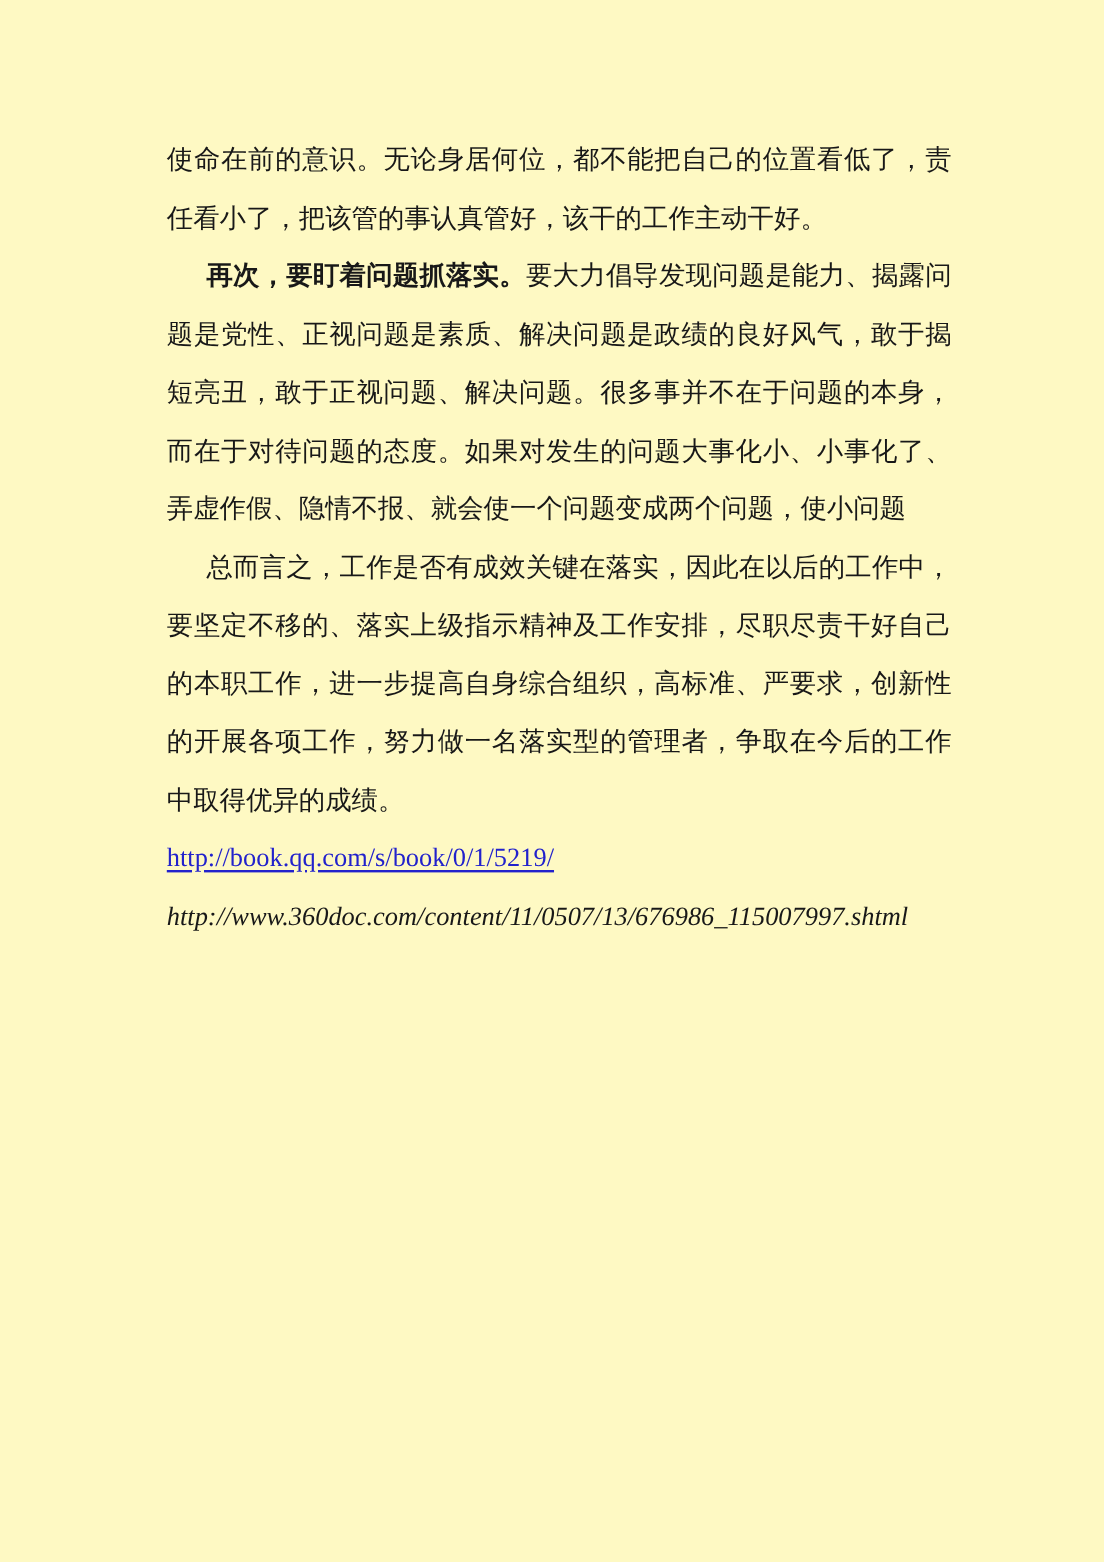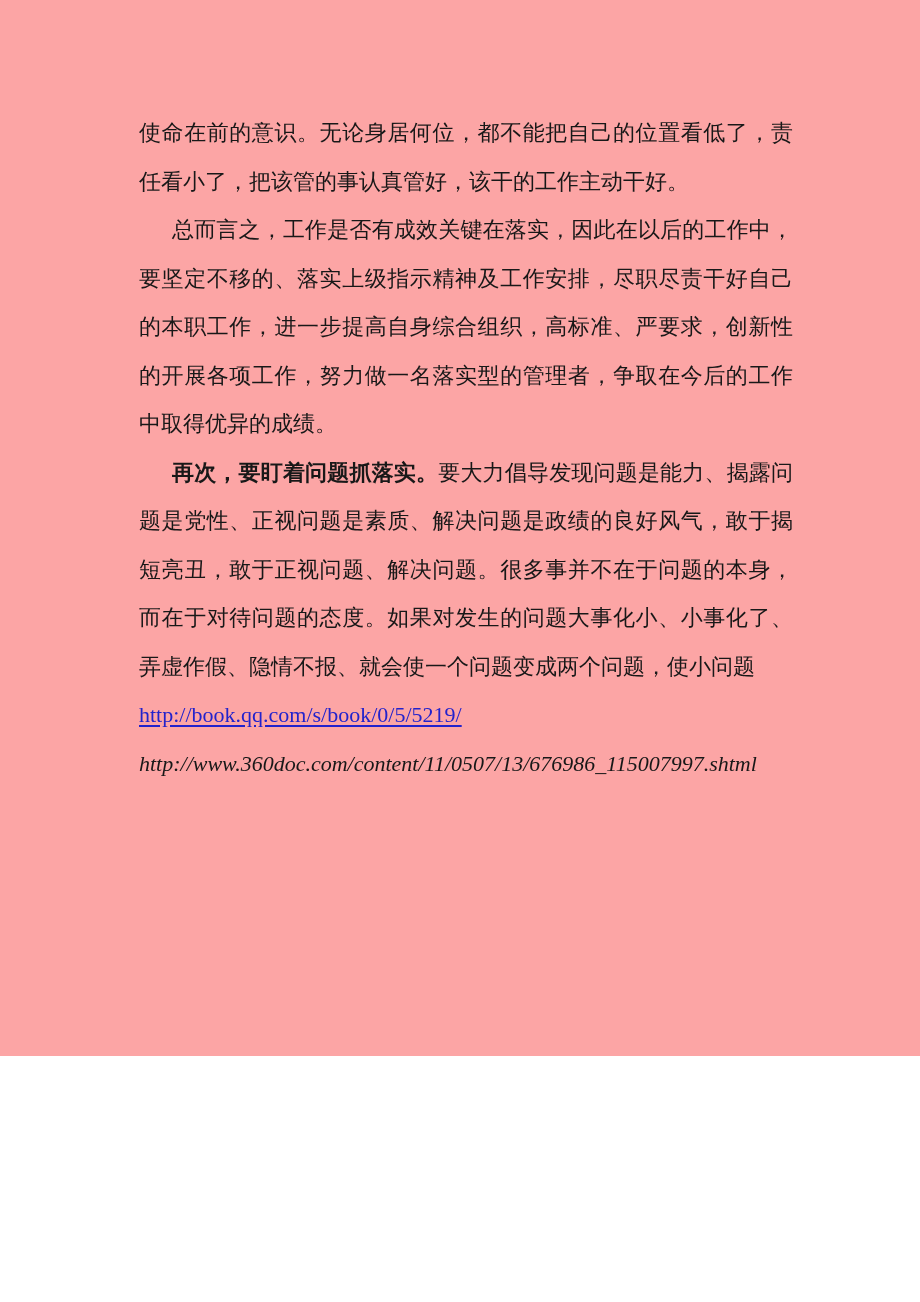--- a/index.html
+++ b/index.html
@@ -3,22 +3,22 @@
 <meta charset="utf-8">
 <style>
   html, body {
     margin: 0;
     padding: 0;
     background: #ffffff;
   }
   .page {
     position: relative;
     width: 920px;
-    height: 1056px;
-    background: #fca5a5;
+    height: 1302px;
+    background: #fef9c3;
     overflow: hidden;
   }
   .content {
     position: absolute;
     left: 139px;
     top: 109px;
     width: 654px;
   }
   p.body {
     margin: 0;
@@ -58,22 +58,22 @@
   }
 </style>
 </head>
 <body>
 
 <div class="page">
   <div class="content">
 
     <p class="body">使命在前的意识。无论身居何位，都不能把自己的位置看低了，责任看小了，把该管的事认真管好，该干的工作主动干好。</p>
 
+    <p class="body indent"><b>再次，要盯着问题抓落实。</b><span>要大力倡导发现问题是能力、揭露问题是党性、正视问题是素质、解决问题是政绩的良好风气，敢于揭短亮丑，敢于正视问题、解决问题。很多事并不在于问题的本身，而在于对待问题的态度。如果对发生的问题大事化小、小事化了、弄虚作假、隐情不报、就会使一个问题变成两个问题，使小问题</span></p>
+
     <p class="body indent">总而言之，工作是否有成效关键在落实，因此在以后的工作中，要坚定不移的、落实上级指示精神及工作安排，尽职尽责干好自己的本职工作，进一步提高自身综合组织，高标准、严要求，创新性的开展各项工作，努力做一名落实型的管理者，争取在今后的工作中取得优异的成绩。</p>
 
-    <p class="body indent"><b>再次，要盯着问题抓落实。</b><span>要大力倡导发现问题是能力、揭露问题是党性、正视问题是素质、解决问题是政绩的良好风气，敢于揭短亮丑，敢于正视问题、解决问题。很多事并不在于问题的本身，而在于对待问题的态度。如果对发生的问题大事化小、小事化了、弄虚作假、隐情不报、就会使一个问题变成两个问题，使小问题</span></p>
-
-    <p class="urlline"><a class="doc-link" href="#">http://book.qq.com/s/book/0/5/5219/</a></p>
+    <p class="urlline"><a class="doc-link" href="#">http://book.qq.com/s/book/0/1/5219/</a></p>
 
     <p class="urlline plain-url">http://www.360doc.com/content/11/0507/13/676986_115007997.shtml</p>
 
   </div>
 </div>
 
 </body></html>

